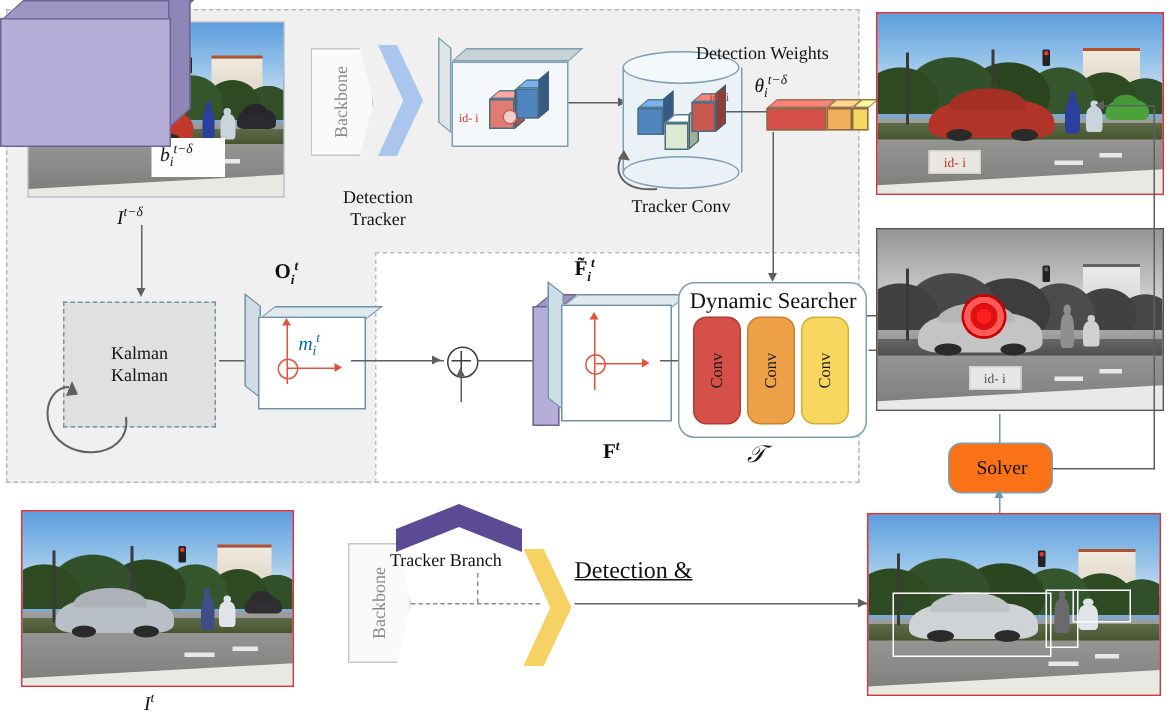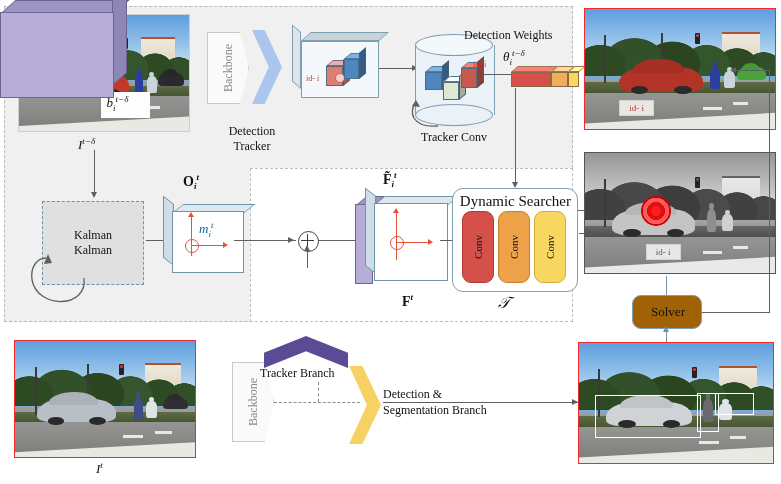--- a/index.html
+++ b/index.html
@@ -105,21 +105,21 @@
      transform:skewX(-50deg);transform-origin:bottom left;filter:brightness(1.12);}
   .bar3d .sd{position:absolute;right:-7px;top:0;width:7px;height:100%;border:1px solid #4a6e86;box-sizing:border-box;
      transform:skewY(-40deg);transform-origin:top left;filter:brightness(.86);}
 
   
   .wseg{position:absolute;top:6px;height:15px;border:1px solid #8a6a49;box-sizing:border-box;}
   .wtop{position:absolute;top:0;height:6px;border:1px solid #8a6a49;box-sizing:border-box;
         transform:skewX(-50deg);transform-origin:bottom left;filter:brightness(1.1);}
 
   
-  .rbox{position:absolute;background:#a16207;border:1.3px solid #7d9fb3;border-radius:9px;box-sizing:border-box;}
+  .rbox{position:absolute;background:#f97316;border:1.3px solid #7d9fb3;border-radius:9px;box-sizing:border-box;}
   .searcher{position:absolute;background:#ffffff;border:1.3px solid #7d9fb3;border-radius:11px;box-sizing:border-box;}
   .conv{position:absolute;border-radius:9px;border:1px solid #c06a2e;box-sizing:border-box;}
   .conv span{position:absolute;left:50%;top:50%;transform:translate(-50%,-50%) rotate(-90deg);
      font-size:11px;color:#111;font-family:"Liberation Serif",serif;}
   .kalman{position:absolute;background:#e0e0e0;border:1.6px dashed #6f93a8;box-sizing:border-box;
      display:flex;align-items:center;justify-content:center;text-align:center;line-height:1.25;font-size:12px;}
 
   
   .ln{position:absolute;background:#5f5f5f;}
   .lnh{height:1.3px;}
@@ -415,22 +415,21 @@
   <div class="lbl" style="left:96px;top:460px;font-size:13px;font-style:italic;">I<span class="sup">t</span></div>
 
   <div class="backbone" style="left:232px;top:362px;width:40px;height:78px;">
     <span>Backbone</span>
   </div>
   <div class="chev-up" style="left:264px;top:336px;width:84px;height:32px;background:#5b4a94;"></div>
   <div class="lbl" style="left:260px;top:366px;font-size:12px;">Tracker Branch</div>
   <div class="dashline" style="left:274px;top:402px;width:86px;"></div>
   <div class="dashlineV" style="left:318px;top:382px;height:20px;"></div>
   <div class="chev" style="left:349px;top:366px;width:32px;height:78px;background:#f6d264;"></div>
-  <div class="lbl" style="left:383px;top:387px;font-size:12px;">Detection &amp;</div>
-  <div class="lbl" style="left:383px;top:403px;font-size:12px;">Segmentation Branch</div>
+  <div class="lbl" style="left:383px;top:372px;font-size:16px;text-decoration:underline;">Detection &amp;</div>
   <div class="ln lnh" style="left:383px;top:402px;width:195px;"></div>
   <div class="arrH" style="left:572px;top:398.5px;"></div>
 
   <div class="ln lnv" style="left:307px;top:336px;height:0;"></div>
 
   <div class="scene framed" style="left:578px;top:342px;width:196px;height:122px;">
     <div class="sky"></div>
       <div class="bldg"></div>
       <div class="trees"></div>
     <div class="road"></div>

